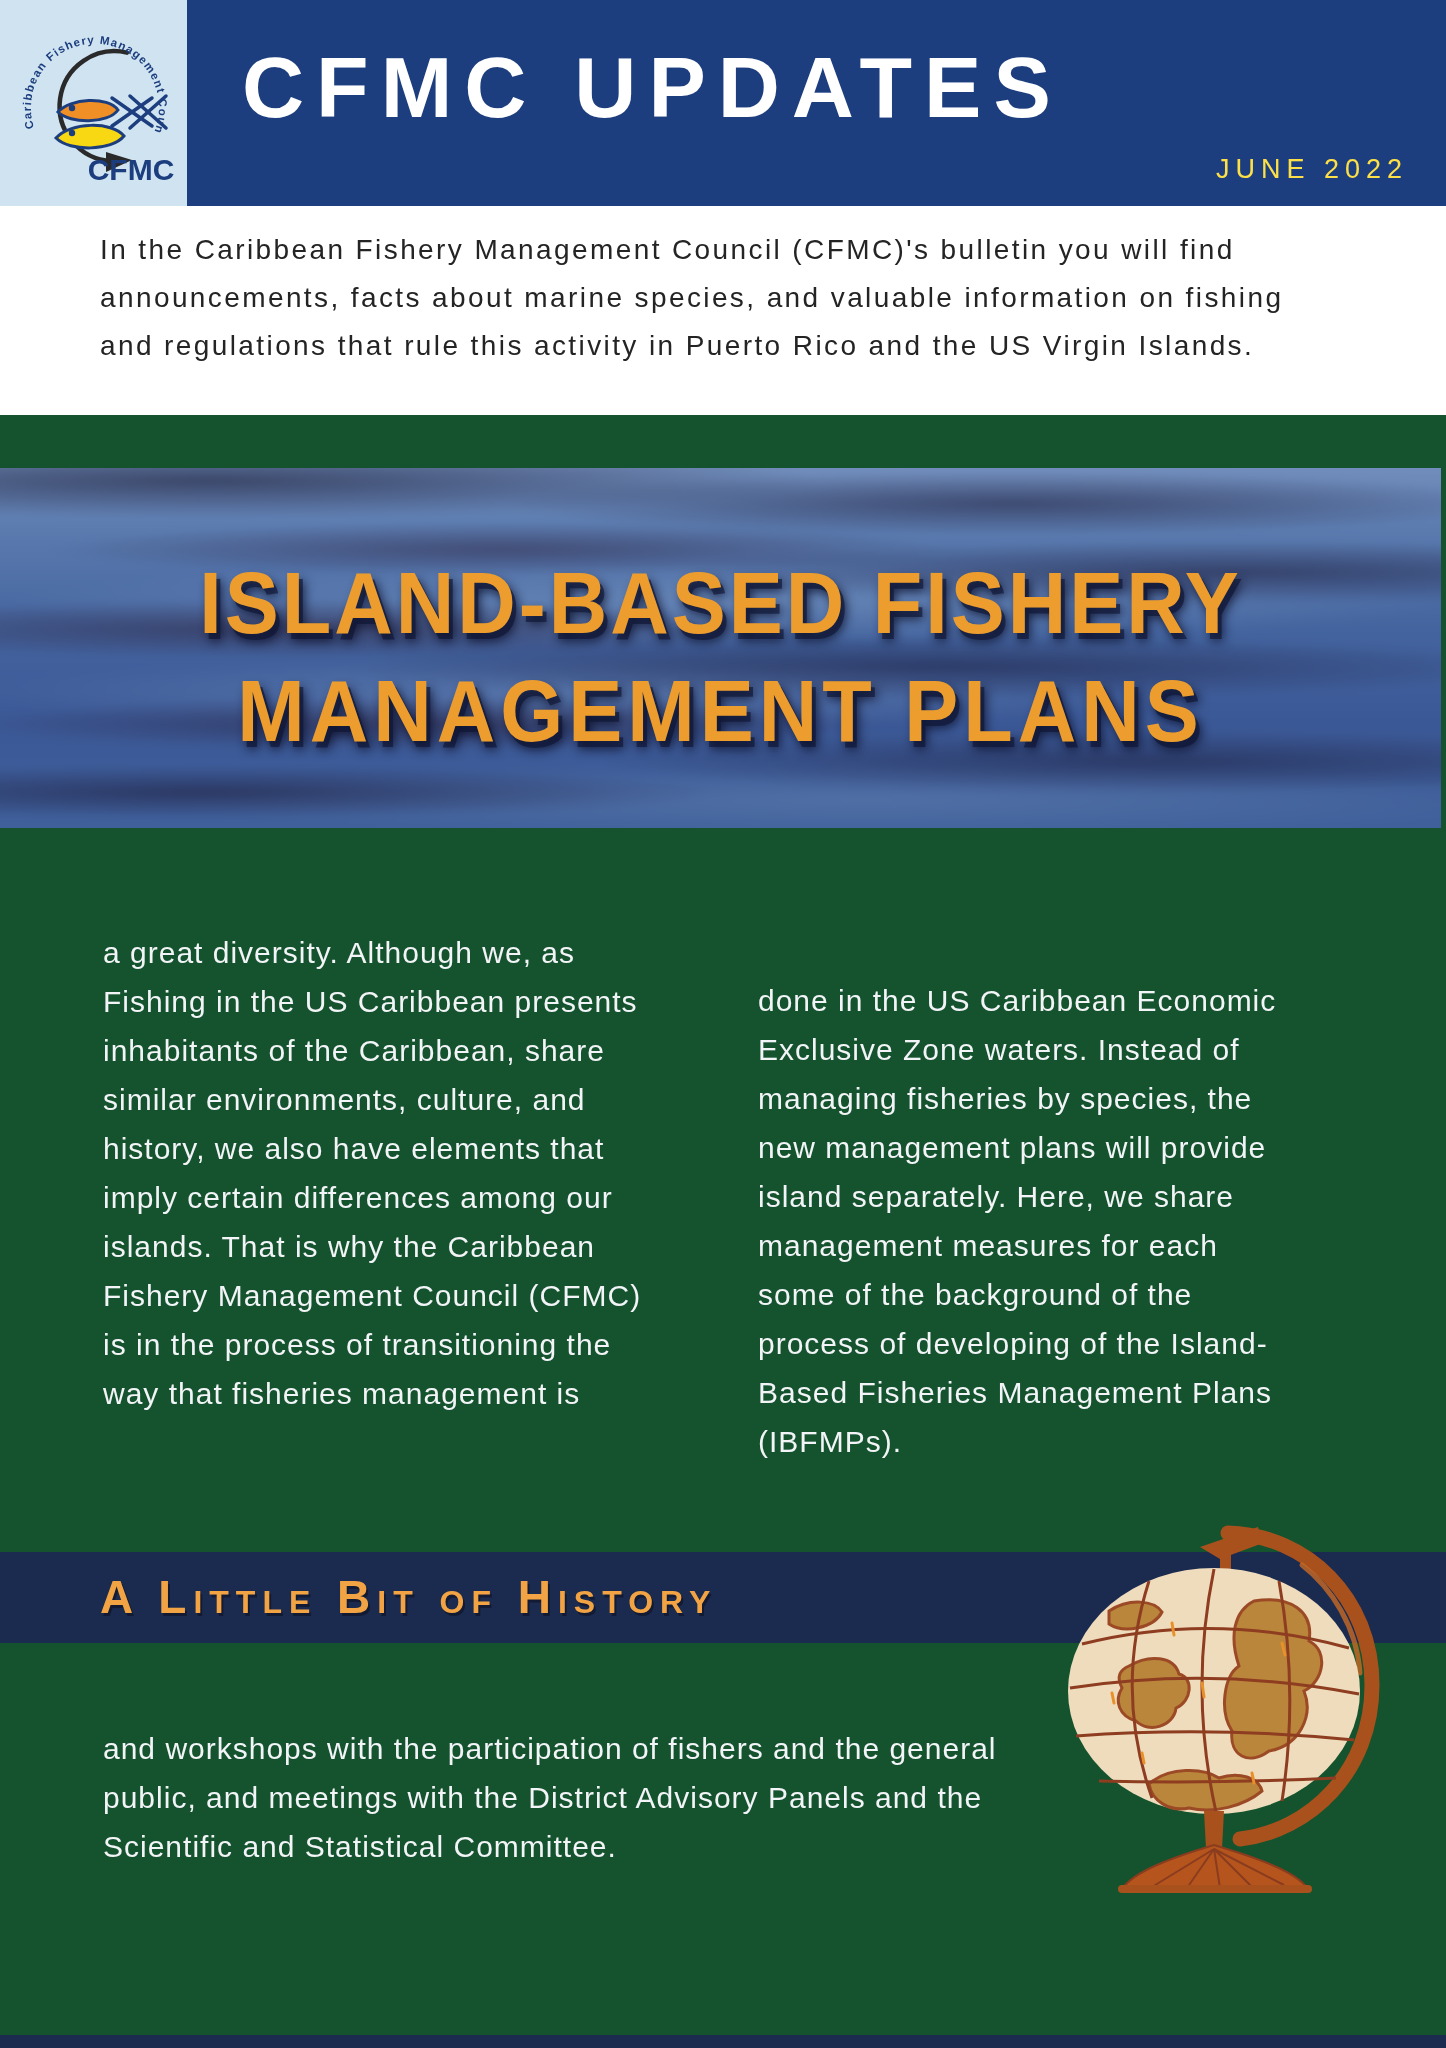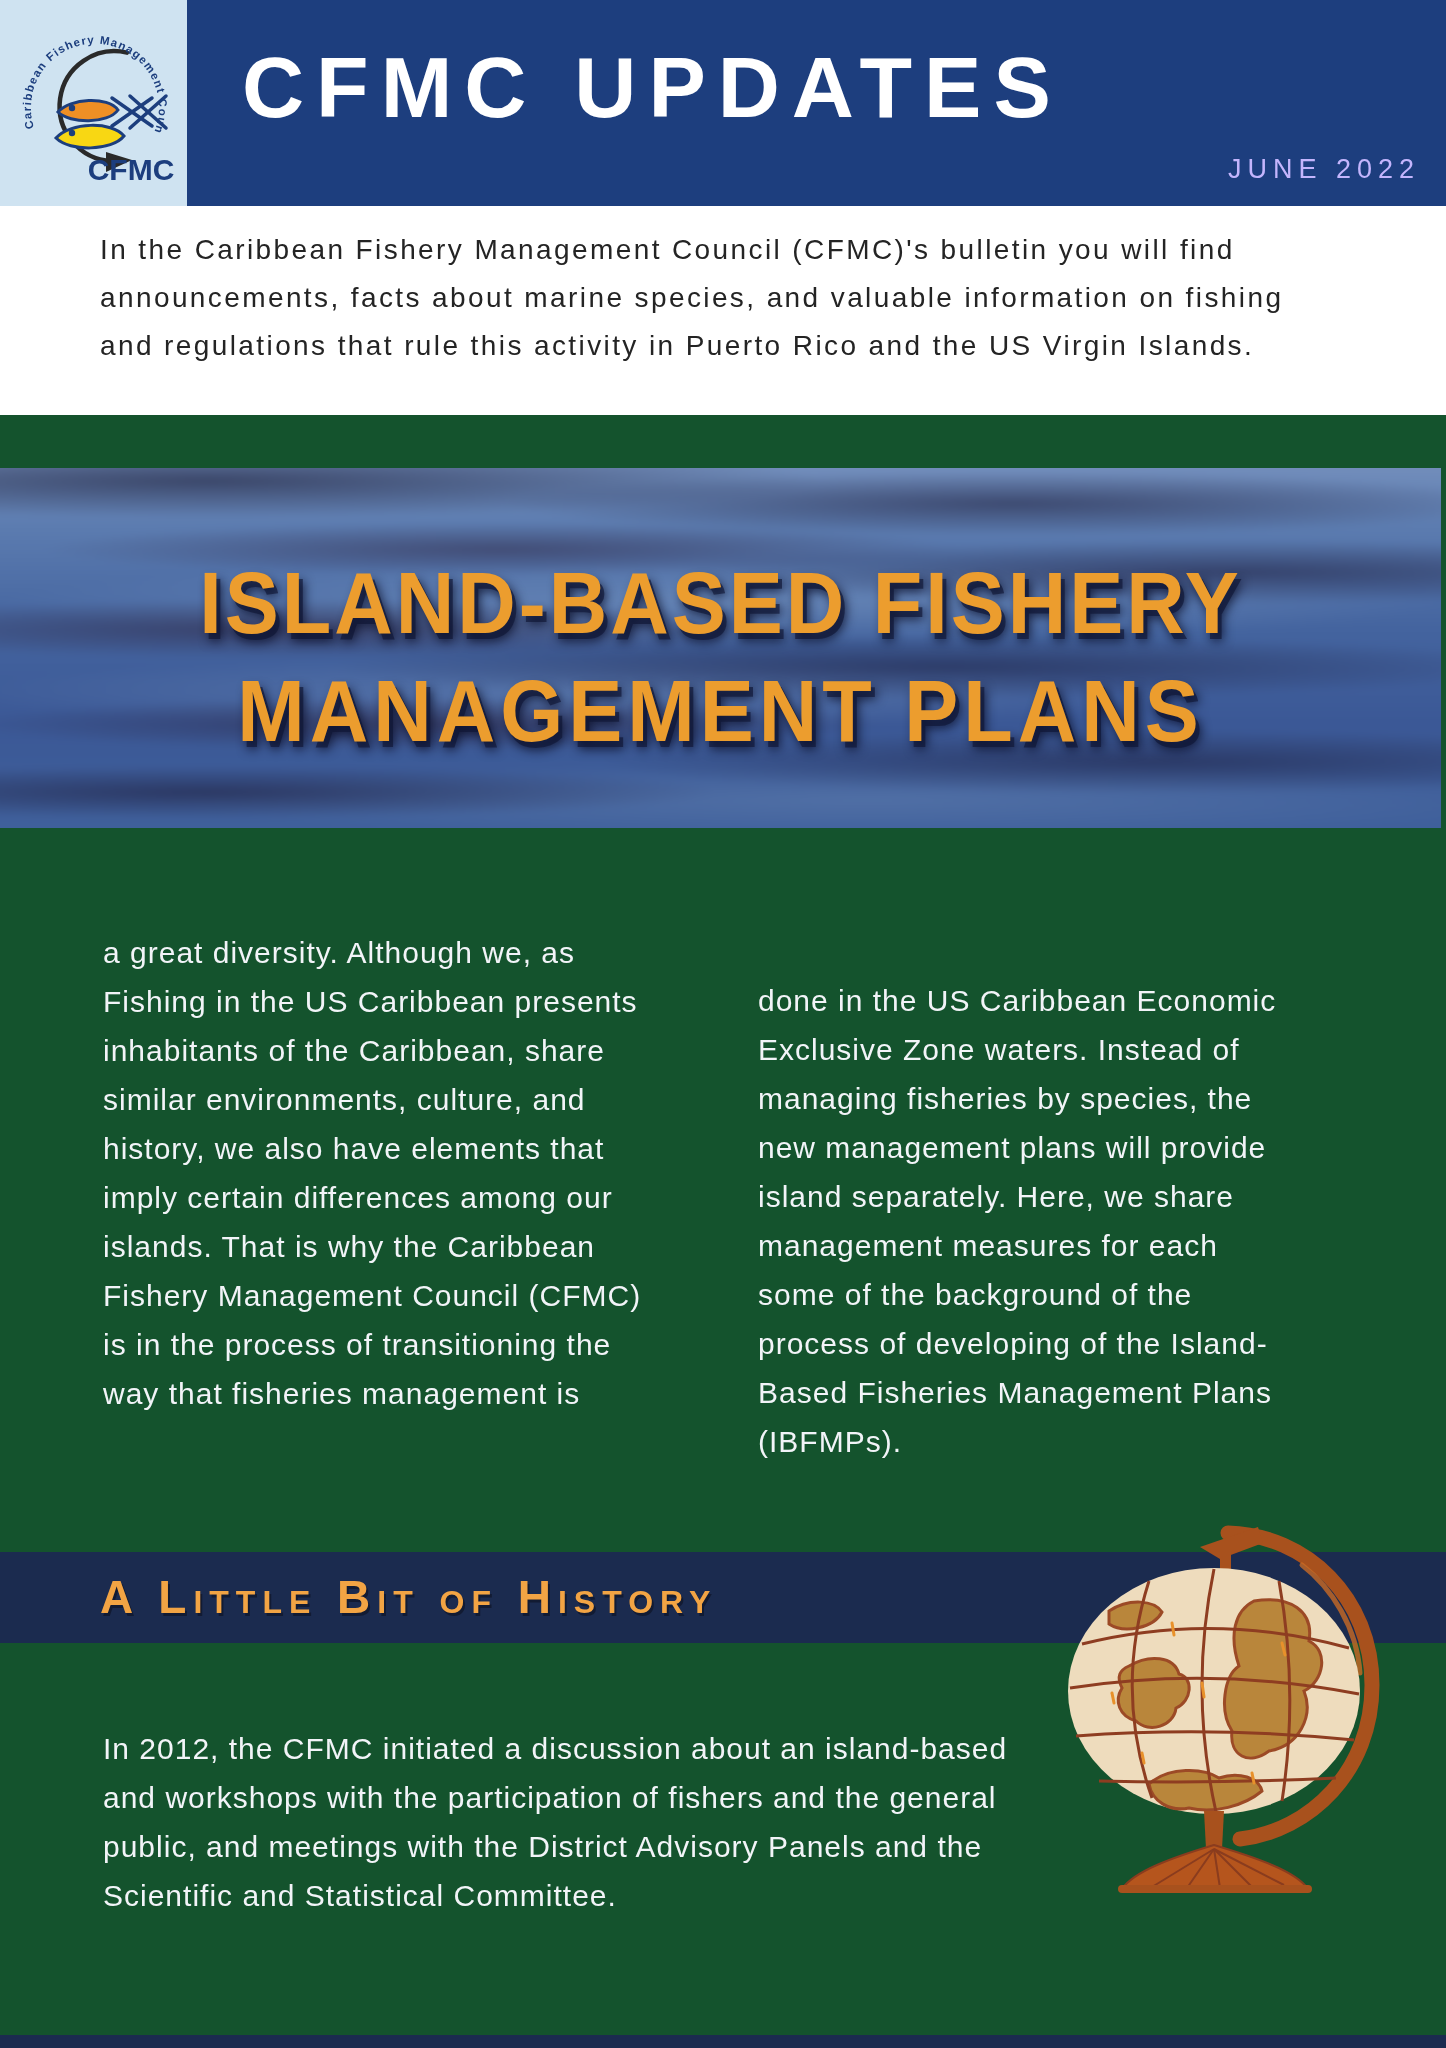--- a/index.html
+++ b/index.html
@@ -8,21 +8,21 @@
     font-family:"Liberation Sans",sans-serif;background:#ffffff;margin:0 auto;
   }
   
   .header{position:absolute;left:0;top:0;width:1446px;height:206px;background:#1d3e7e;}
   .logo-box{position:absolute;left:0;top:0;width:187px;height:206px;background:#cfe3f1;}
   .masthead{
     position:absolute;left:242px;top:44px;color:#ffffff;font-weight:700;
     font-size:86px;letter-spacing:12px;line-height:1;white-space:nowrap;
   }
   .issue-date{
-    position:absolute;right:26px;top:154px;color:#c4b5fd;font-size:27px;
+    position:absolute;right:38px;top:154px;color:#fde047;font-size:27px;
     letter-spacing:6px;white-space:nowrap;font-weight:400;
   }
   
   .intro{position:absolute;left:0;top:206px;width:1446px;height:209px;background:#ffffff;}
   .intro-line{
     position:absolute;left:100px;width:1330px;color:#242424;font-size:28px;
     letter-spacing:2.4px;white-space:nowrap;line-height:1;
   }
   
   .main{position:absolute;left:0;top:415px;width:1446px;height:1633px;background:#14532d;}
@@ -207,21 +207,20 @@
         <line x1="162" y1="336" x2="100" y2="374"></line>
         <line x1="162" y1="336" x2="135" y2="375"></line>
         <line x1="162" y1="336" x2="168" y2="375"></line>
         <line x1="162" y1="336" x2="200" y2="374"></line>
         <line x1="162" y1="336" x2="232" y2="372"></line>
       </g>
       <rect x="66" y="372" width="194" height="8" rx="4" fill="#a8511d"></rect>
     </svg>
 
     <div class="history-par">
-      <div>In 2012, the CFMC initiated a discussion about an island-based</div>
       <div>and workshops with the participation of fishers and the general</div>
       <div>public, and meetings with the District Advisory Panels and the</div>
       <div>Scientific and Statistical Committee.</div>
     </div>
 
     <div class="bottom-strip"></div>
   </div>
 </div>
 
 </body></html>

